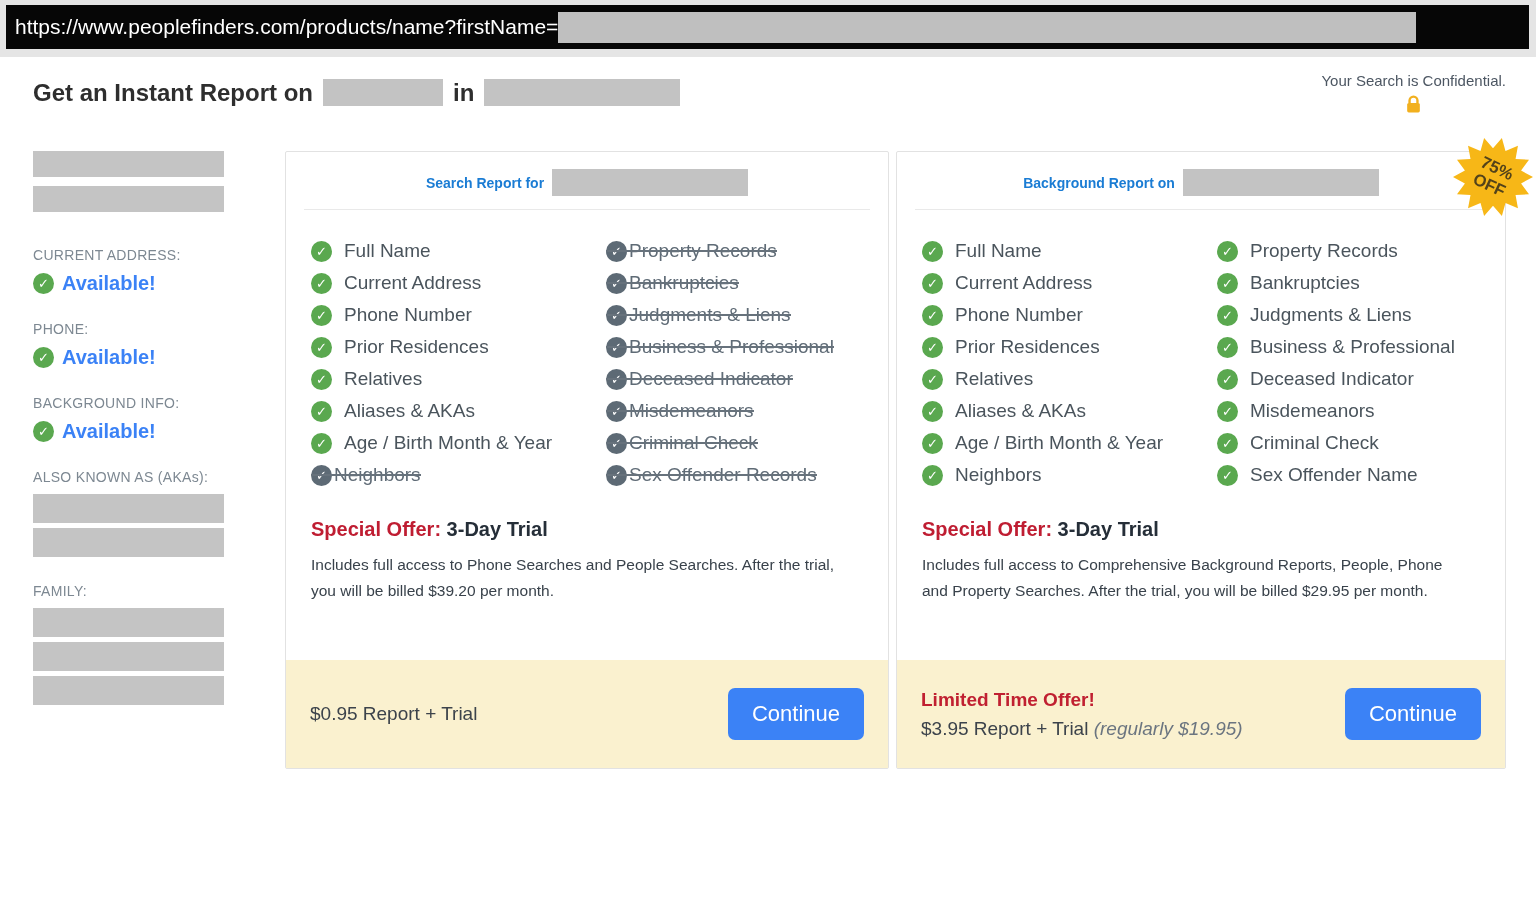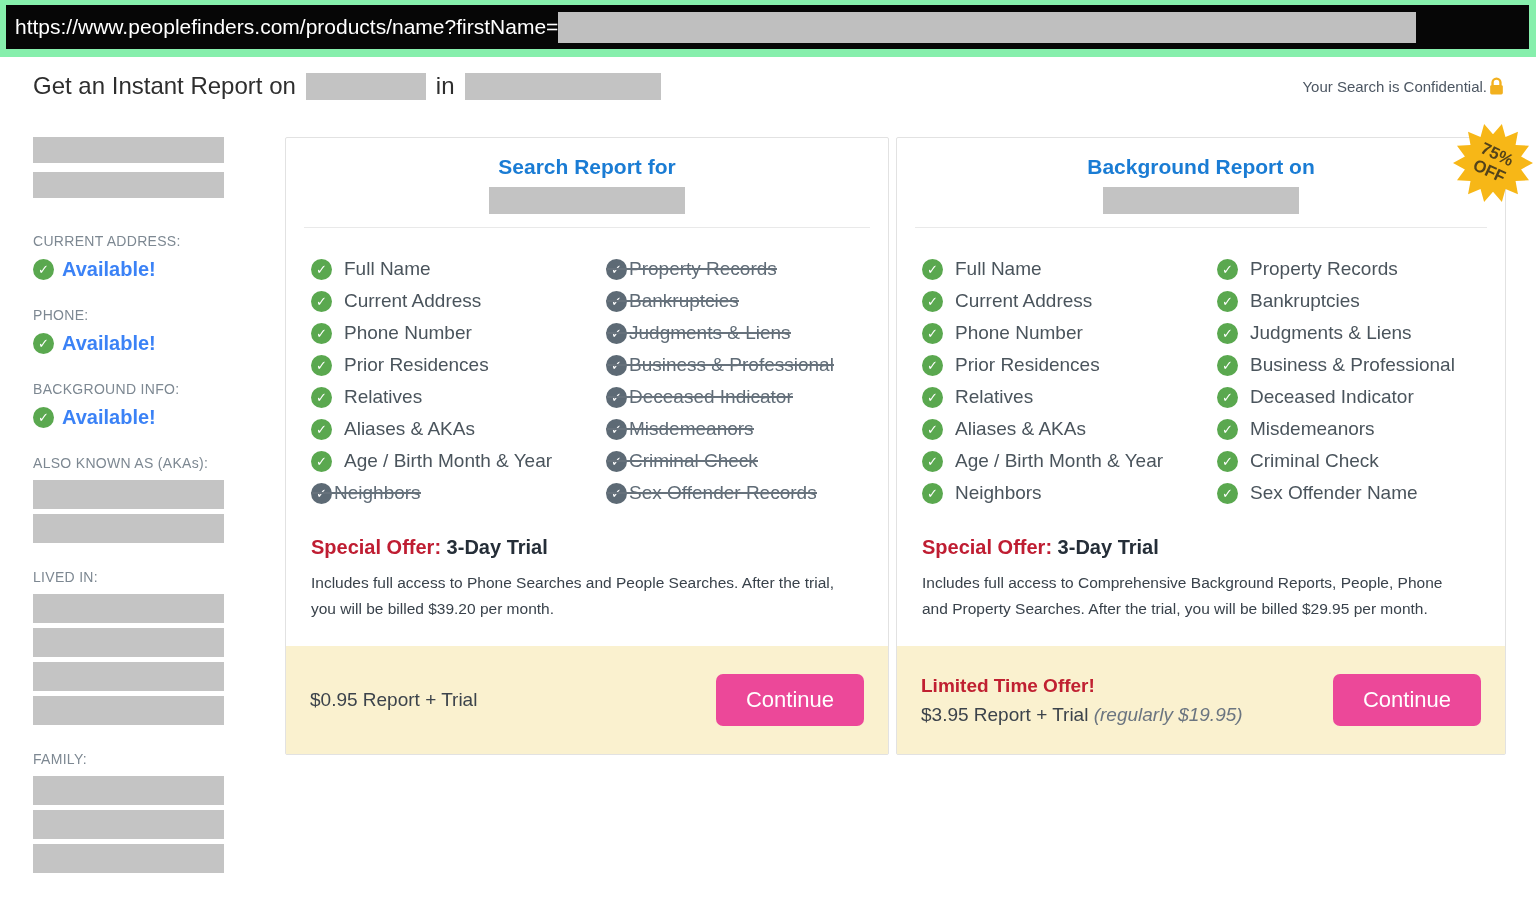--- a/index.html
+++ b/index.html
@@ -7,45 +7,45 @@
   body {
     font-family: "Liberation Sans", "DejaVu Sans", sans-serif;
     background: #ffffff;
     color: #303030;
   }
   .redact { background: #c3c3c3; display: inline-block; }
 
   
   .url-bar {
     width: 1536px; height: 57px;
-    background: #86efac;
+    background: #e5e5e5;
     padding: 5px 7px 8px 6px;
   }
   .url-inner {
     width: 100%; height: 100%;
     background: #060606;
     display: flex; align-items: center;
     padding-left: 9px;
   }
   .url-text { color: #ffffff; font-size: 21px; white-space: nowrap; }
   .url-redact { width: 858px; height: 31px; background: #bfbfbf; }
 
   
   .page-header {
     display: flex; justify-content: space-between; align-items: center;
     margin: 15px 30px 0 33px;
   }
   .page-title {
-    display: flex; align-items: center; gap: 10px;
-    font-size: 24px; font-weight: 400; color: #2e2e2e;
+    display: flex; align-items: flex-start; gap: 10px;
+    font-size: 24px; font-weight: 700; color: #2e2e2e;
   }
   .page-title .redact { height: 27px; }
   .confidential {
-    display: flex; align-items: center; 
-    font-size: 15px; color: #4c5662;
+    display: flex; align-items: center; gap: 6px;
+    font-size: 15px; color: #4c5662; flex-direction: column;
   }
 
   
   .main { display: flex; margin: 37px 0 0 33px; }
 
   
   .sidebar { width: 191px; flex-shrink: 0; margin-right: 61px; }
   .sb-name-line { width: 191px; height: 26px; background: #c4c4c4; margin-bottom: 9px; }
   .sb-section { margin-top: 26px; }
   .sb-section:first-of-type { margin-top: 35px; }
@@ -68,22 +68,22 @@
   
   .cards { display: flex; gap: 7px; }
   .card {
     background: #ffffff; border: 1px solid #e2e2e2; border-radius: 2px;
     height: 618px; display: flex; flex-direction: column; position: relative;
   }
   .card-search { width: 604px; }
   .card-background { width: 610px; }
   .card-title-row {
     text-align: center; padding: 17px 10px 13px;
-    font-size: 21px; font-weight: 700; color: #1a7cd4;
-    display: flex; align-items: center; justify-content: center; gap: 8px; flex-direction: column;
+    font-size: 14px; font-weight: 700; color: #1a7cd4;
+    display: flex; align-items: center; justify-content: center; gap: 8px;
   }
   .card-title-row .redact { width: 196px; height: 27px; }
   .card-divider { border-top: 1px solid #e9e9e9; margin: 0 18px; }
 
   .features { display: flex; padding: 25px 10px 0 25px; }
   .feat-col1 { width: 295px; flex-shrink: 0; }
   .feat-col2 { flex: 1; }
   .feature {
     display: flex; align-items: center; gap: 12px;
     height: 32px; font-size: 19px; color: #4a545c;
@@ -106,22 +106,22 @@
 
   .card-footer {
     margin-top: auto; height: 108px; background: #faf1cf;
     display: flex; align-items: center; justify-content: space-between;
     padding: 0 24px;
   }
   .price-line { font-size: 19px; color: #3c434b; }
   .limited-label { font-size: 19px; font-weight: 700; color: #c02031; margin-bottom: 7px; }
   .regular-note { font-style: italic; color: #6b7580; }
   .continue-btn {
-    background: #ec4899; color: #ffffff; border: none; border-radius: 7px;
-    font-family: inherit; font-size: 22px; padding: 13px 30px; cursor: pointer;
+    background: #3b82f6; color: #ffffff; border: none; border-radius: 7px;
+    font-family: inherit; font-size: 22px; padding: 13px 24px; cursor: pointer;
   }
 
   
   .card-badge { position: absolute; top: -19px; right: -28px; width: 80px; height: 88px; }
 </style>
 </head>
 <body>
 
 <div class="url-bar">
   <div class="url-inner">
@@ -170,27 +170,20 @@
         </div>
         <div class="sb-section">
           <div class="sb-label">BACKGROUND INFO:</div>
           <div class="sb-status">
             <span class="check">✓</span>
             <span class="sb-status-text">Available!</span>
           </div>
         </div>
         <div class="sb-section">
           <div class="sb-label">ALSO KNOWN AS (AKAs):</div>
-          <div class="sb-line"></div>
-          <div class="sb-line"></div>
-        </div>
-        <div class="sb-section">
-          <div class="sb-label">LIVED IN:</div>
-          <div class="sb-line"></div>
-          <div class="sb-line"></div>
           <div class="sb-line"></div>
           <div class="sb-line"></div>
         </div>
         <div class="sb-section">
           <div class="sb-label">FAMILY:</div>
           <div class="sb-line"></div>
           <div class="sb-line"></div>
           <div class="sb-line"></div>
         </div>
       </div>

